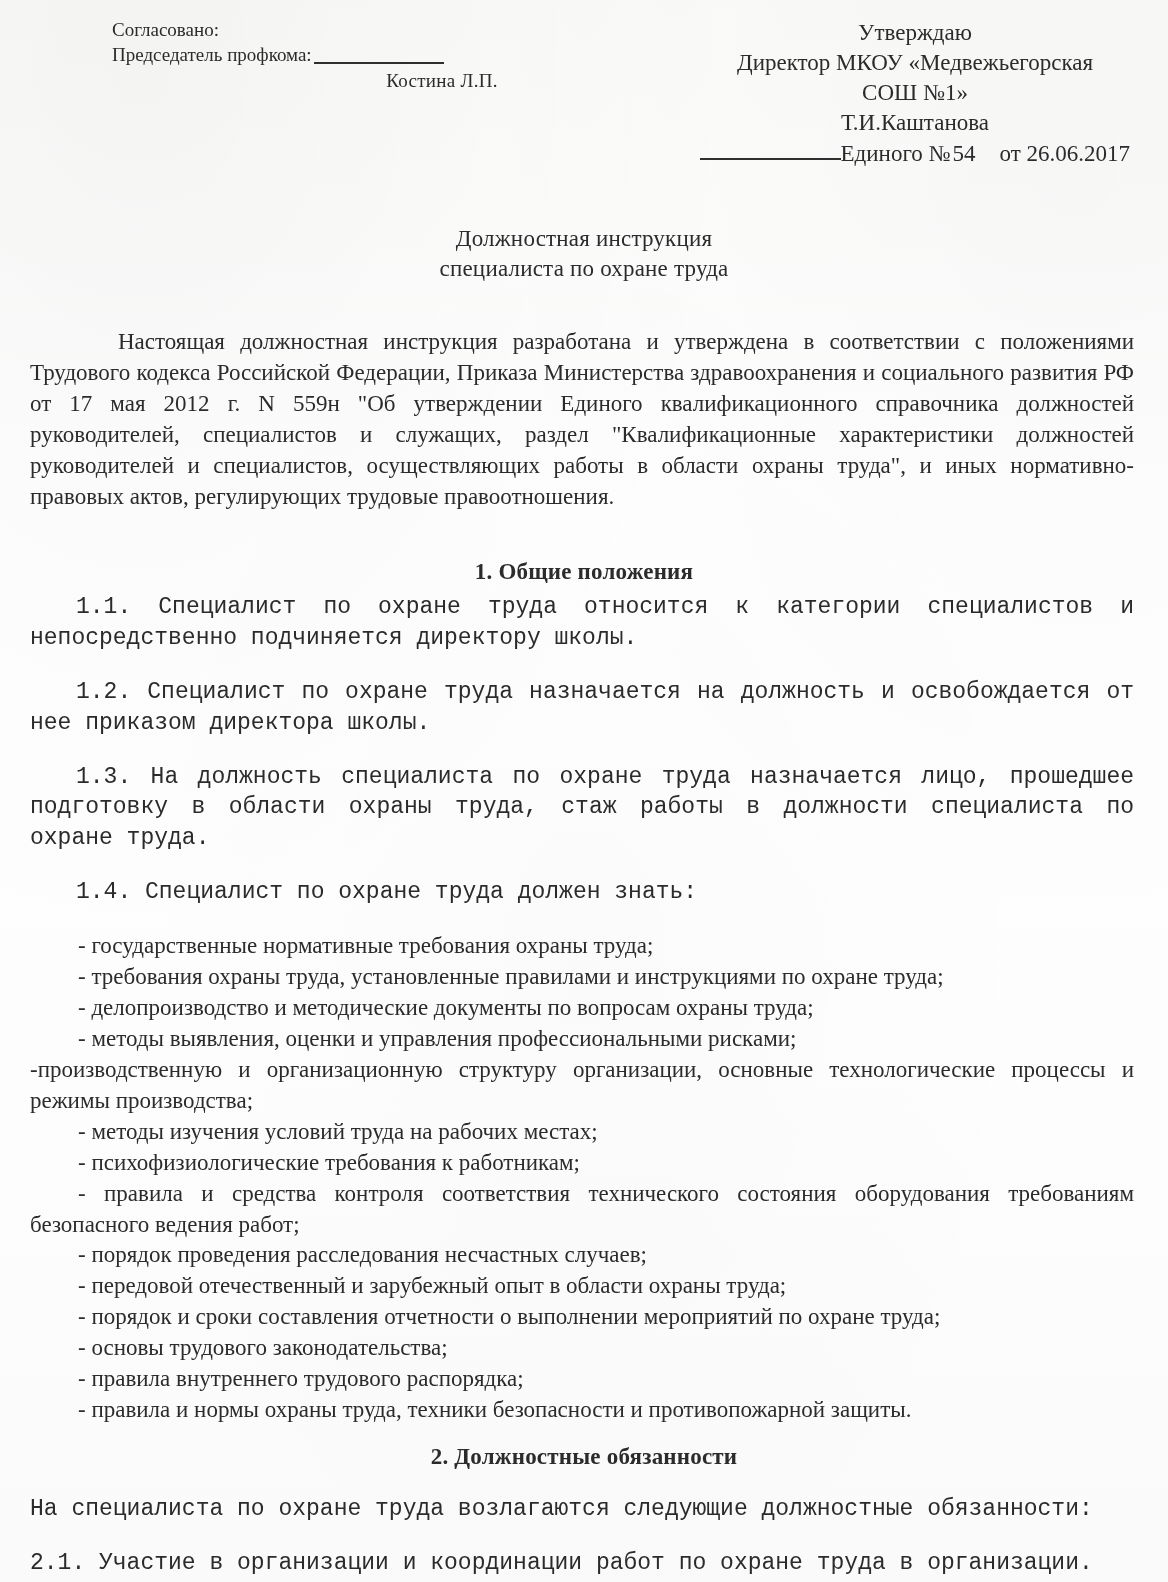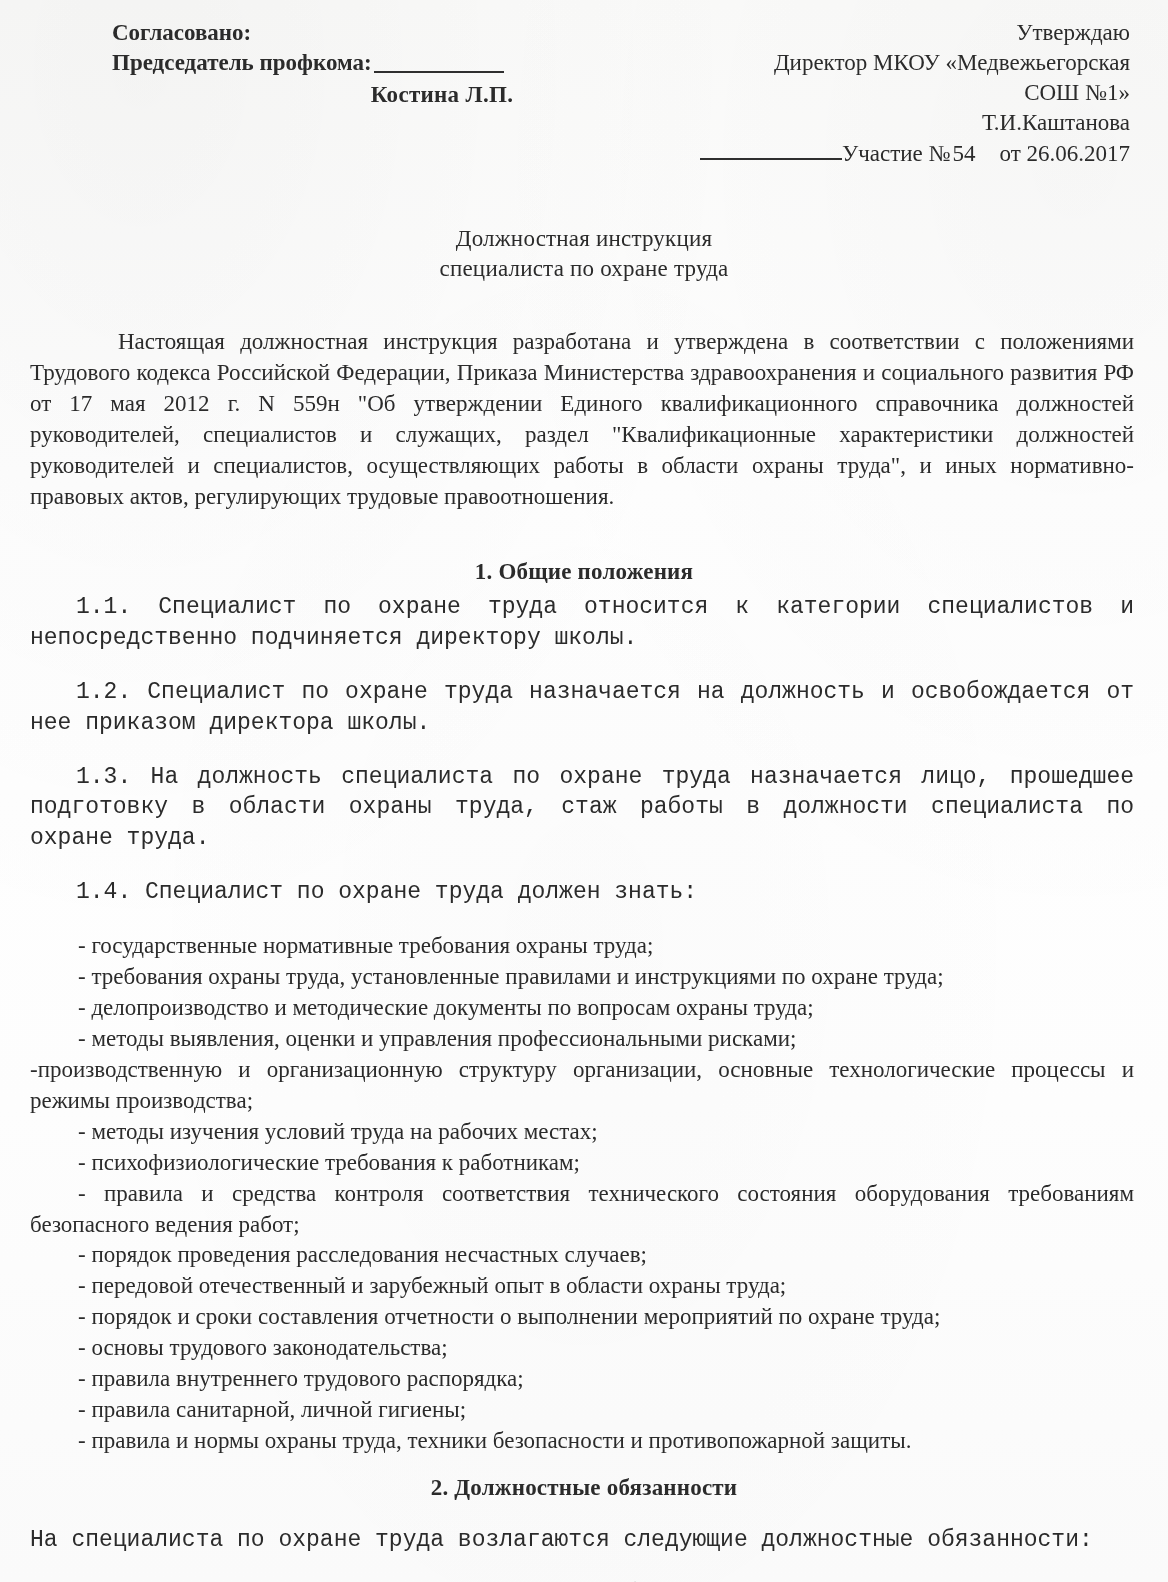--- a/index.html
+++ b/index.html
@@ -40,23 +40,22 @@
 
   
   .header {
     display: flex;
     justify-content: space-between;
     align-items: flex-start;
     padding: 0 8px 0 82px;
   }
   .hdr-left {
     width: 540px;
-    font-size: 23px;
+    font-size: 19px;
     line-height: 1.30;
-    font-weight: bold;
   }
   .hdr-left .ln {
     white-space: nowrap;
   }
   .sig-slot {
     display: inline-block;
     width: 130px;
     border-bottom: 2px solid #2f2f2f;
     height: 17px;
     vertical-align: -3px;
@@ -67,21 +66,21 @@
     padding-left: 120px;
     margin-top: 2px;
     letter-spacing: 0.3px;
   }
   .hdr-right {
     width: 430px;
     text-align: right;
     font-size: 23px;
     line-height: 1.30;
   }
-  .hdr-right .ln { white-space: nowrap; }
+  .hdr-right .ln { white-space: nowrap; text-align: center; }
   .order-row {
     display: flex;
     justify-content: flex-end;
     align-items: baseline;
     white-space: nowrap;
     margin-top: 1px;
   }
   .order-rule {
     display: inline-block;
     width: 172px;
@@ -170,21 +169,21 @@
         <div class="name-left">Костина Л.П.</div>
       </div>
 
       <div class="hdr-right">
         <div class="ln">Утверждаю</div>
         <div class="ln">Директор МКОУ «Медвежьегорская</div>
         <div class="ln">СОШ №1»</div>
         <div class="ln">Т.И.Каштанова</div>
         <div class="order-row">
           <span class="order-rule"></span>
-          <span>Участие №</span>
+          <span>Единого №</span>
           <span class="order-no">54</span>
           <span class="order-date">от 26.06.2017</span>
         </div>
       </div>
 
     </div>
 
     <div class="doc-title">
       <div>Должностная инструкция</div>
       <div>специалиста по охране труда</div>
@@ -206,21 +205,20 @@
       <li>- методы выявления, оценки и управления профессиональными рисками;</li>
       <li class="hang">-производственную и организационную структуру организации, основные технологические процессы и режимы производства;</li>
       <li>- методы изучения условий труда на рабочих местах;</li>
       <li>- психофизиологические требования к работникам;</li>
       <li>- правила и средства контроля соответствия технического состояния оборудования требованиям безопасного ведения работ;</li>
       <li>- порядок проведения расследования несчастных случаев;</li>
       <li>- передовой отечественный и зарубежный опыт в области охраны труда;</li>
       <li>- порядок и сроки составления отчетности о выполнении мероприятий по охране труда;</li>
       <li>- основы трудового законодательства;</li>
       <li>- правила внутреннего трудового распорядка;</li>
-      <li>- правила санитарной, личной гигиены;</li>
       <li>- правила и нормы охраны труда, техники безопасности и противопожарной защиты.</li>
     </ul>
 
     <div class="section-head sec2-head">2. Должностные обязанности</div>
 
     <div class="duties">
       <p class="clause noindent">На специалиста по охране труда возлагаются следующие должностные обязанности:</p>
       <p class="clause noindent">2.1. Участие в организации и координации работ по охране труда в организации.</p>
 
     </div>

